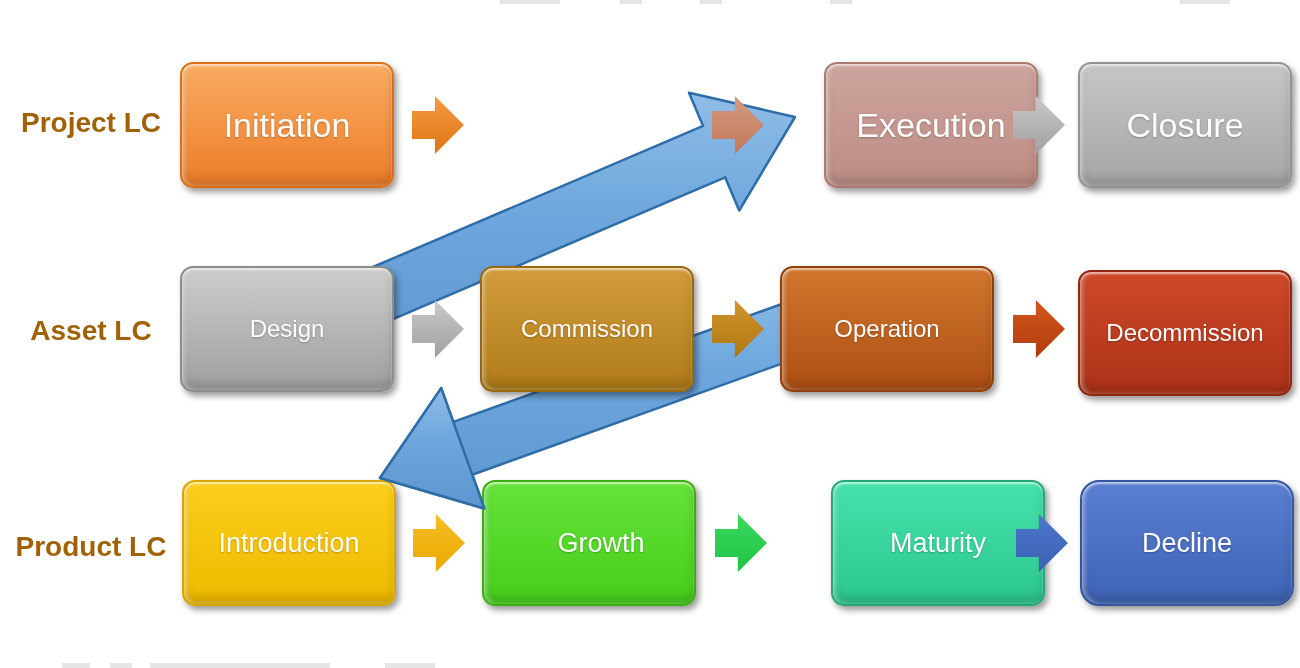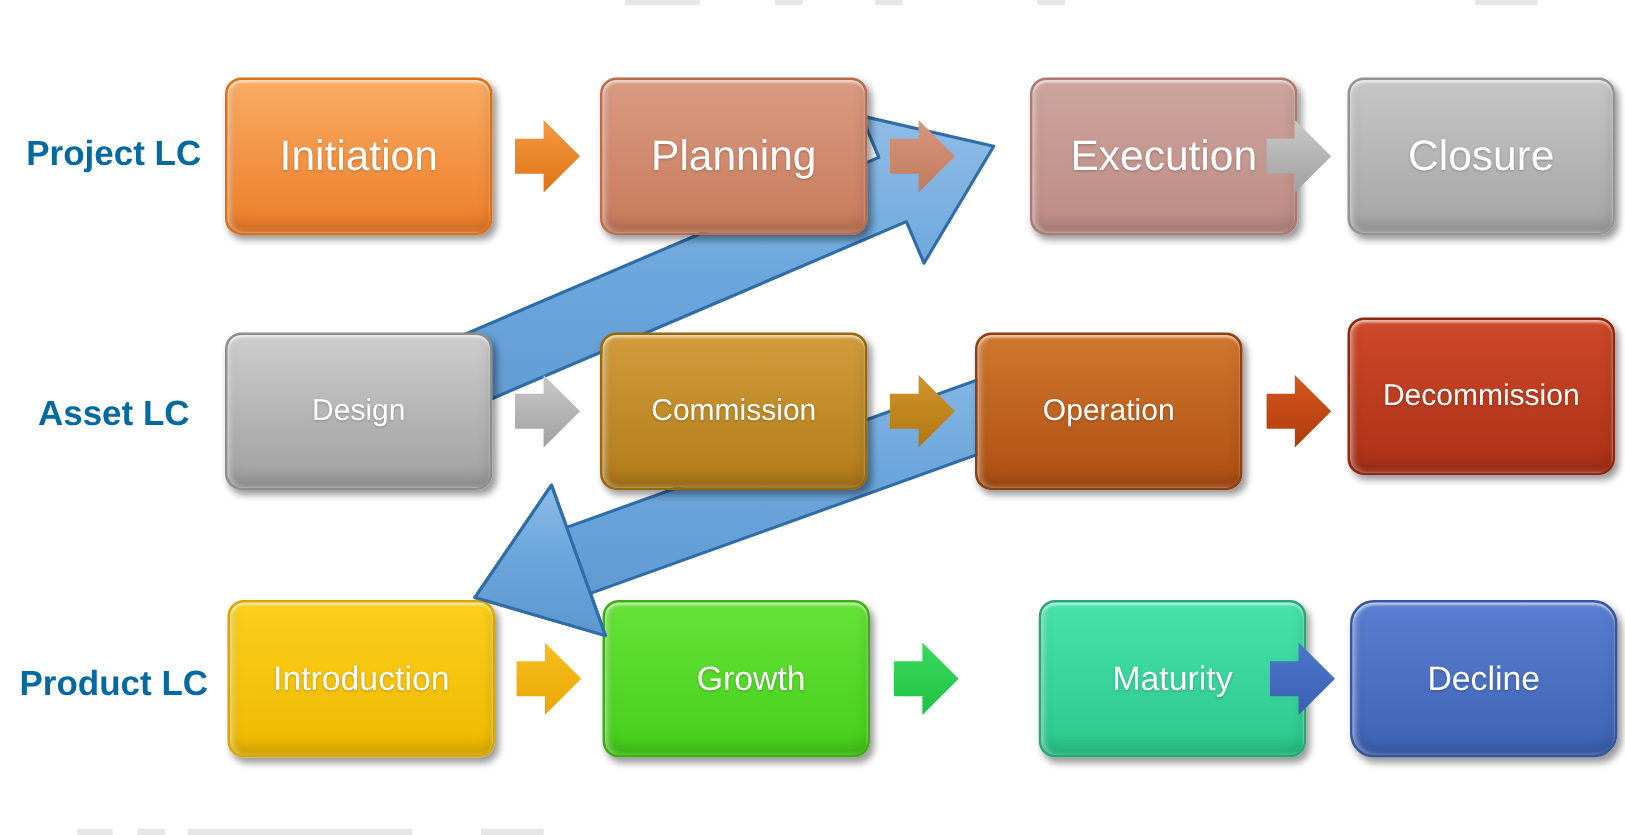--- a/index.html
+++ b/index.html
@@ -3,21 +3,21 @@
 <meta charset="utf-8">
 <style>
   html,body{margin:0;padding:0;background:#fff;}
   #canvas{
     position:relative;width:1300px;height:668px;background:#fff;overflow:hidden;
     font-family:"Liberation Sans", sans-serif;
   }
   
   .row-label{
     position:absolute;left:8px;width:166px;text-align:center;
-    font-size:28px;font-weight:bold;color:#0369a1;letter-spacing:0px;
+    font-size:28px;font-weight:bold;color:#a16207;letter-spacing:0px;
   }
   
   .stage{
     position:absolute;width:214px;height:126px;border-radius:13px;
     display:flex;align-items:center;justify-content:center;
     color:#fff;text-shadow:0 1px 2px rgba(0,0,0,0.25);
     border:2px solid transparent;box-sizing:border-box;
     box-shadow:3px 4px 6px rgba(0,0,0,0.40),
                inset 0 2px 2px rgba(255,255,255,0.55),
                inset 3px 0 4px rgba(255,255,255,0.35),
@@ -88,23 +88,20 @@
 
     <polygon points="880.5,268.6 453.3,421.9 441.2,388.1 380,478 484.4,508.5 472.3,474.7 899.5,321.4" fill="url(#bluegrad)" stroke="#2F6DA8" stroke-width="2.5" stroke-linejoin="round"></polygon>
   </svg>
 
   <div class="row-label" style="top:107px;">Project LC</div>
 
   <div class="stage fs1 c-initiation" style="left:180px;top:62px;justify-content:center;">
     <span>Initiation</span>
   </div>
   <div class="conn a-orange" style="left:412px;top:96px;"></div>
-  <div class="stage fs1 c-planning" style="left:480px;top:62px;">
-    <span>Planning</span>
-  </div>
   <div class="conn a-salmon" style="left:712px;top:96px;"></div>
   <div class="stage fs1 c-execution" style="left:824px;top:62px;">
     <span>Execution</span>
   </div>
   <div class="conn a-gray" style="left:1013px;top:96px;"></div>
   <div class="stage fs1 c-closure" style="left:1078px;top:62px;text-align:center;">
     <span>Closure</span>
   </div>
 
   <div class="row-label" style="top:315px;">Asset LC</div>
@@ -114,21 +111,21 @@
   </div>
   <div class="conn a-gray" style="left:412px;top:300px;"></div>
   <div class="stage fs2 c-commission" style="left:480px;top:266px;">
     <span>Commission</span>
   </div>
   <div class="conn a-amber" style="left:712px;top:300px;"></div>
   <div class="stage fs2 c-operation" style="left:780px;top:266px;">
     <span>Operation</span>
   </div>
   <div class="conn a-rust" style="left:1013px;top:300px;"></div>
-  <div class="stage fs2 c-decommission" style="left:1078px;top:254px;">
+  <div class="stage fs2 c-decommission" style="left:1078px;top:270px;">
     <span>Decommission</span>
   </div>
 
   <svg class="svg-over" width="1300" height="668">
     <polygon points="441.2,388.1 380,478 484.4,508.5 462.8,448.3" fill="url(#bluegrad)" stroke="#2F6DA8" stroke-width="2.5" stroke-linejoin="round"></polygon>
   </svg>
 
   <div class="row-label" style="top:531px;">Product LC</div>
 
   <div class="stage fs3 c-introduction" style="left:182px;top:480px;">

